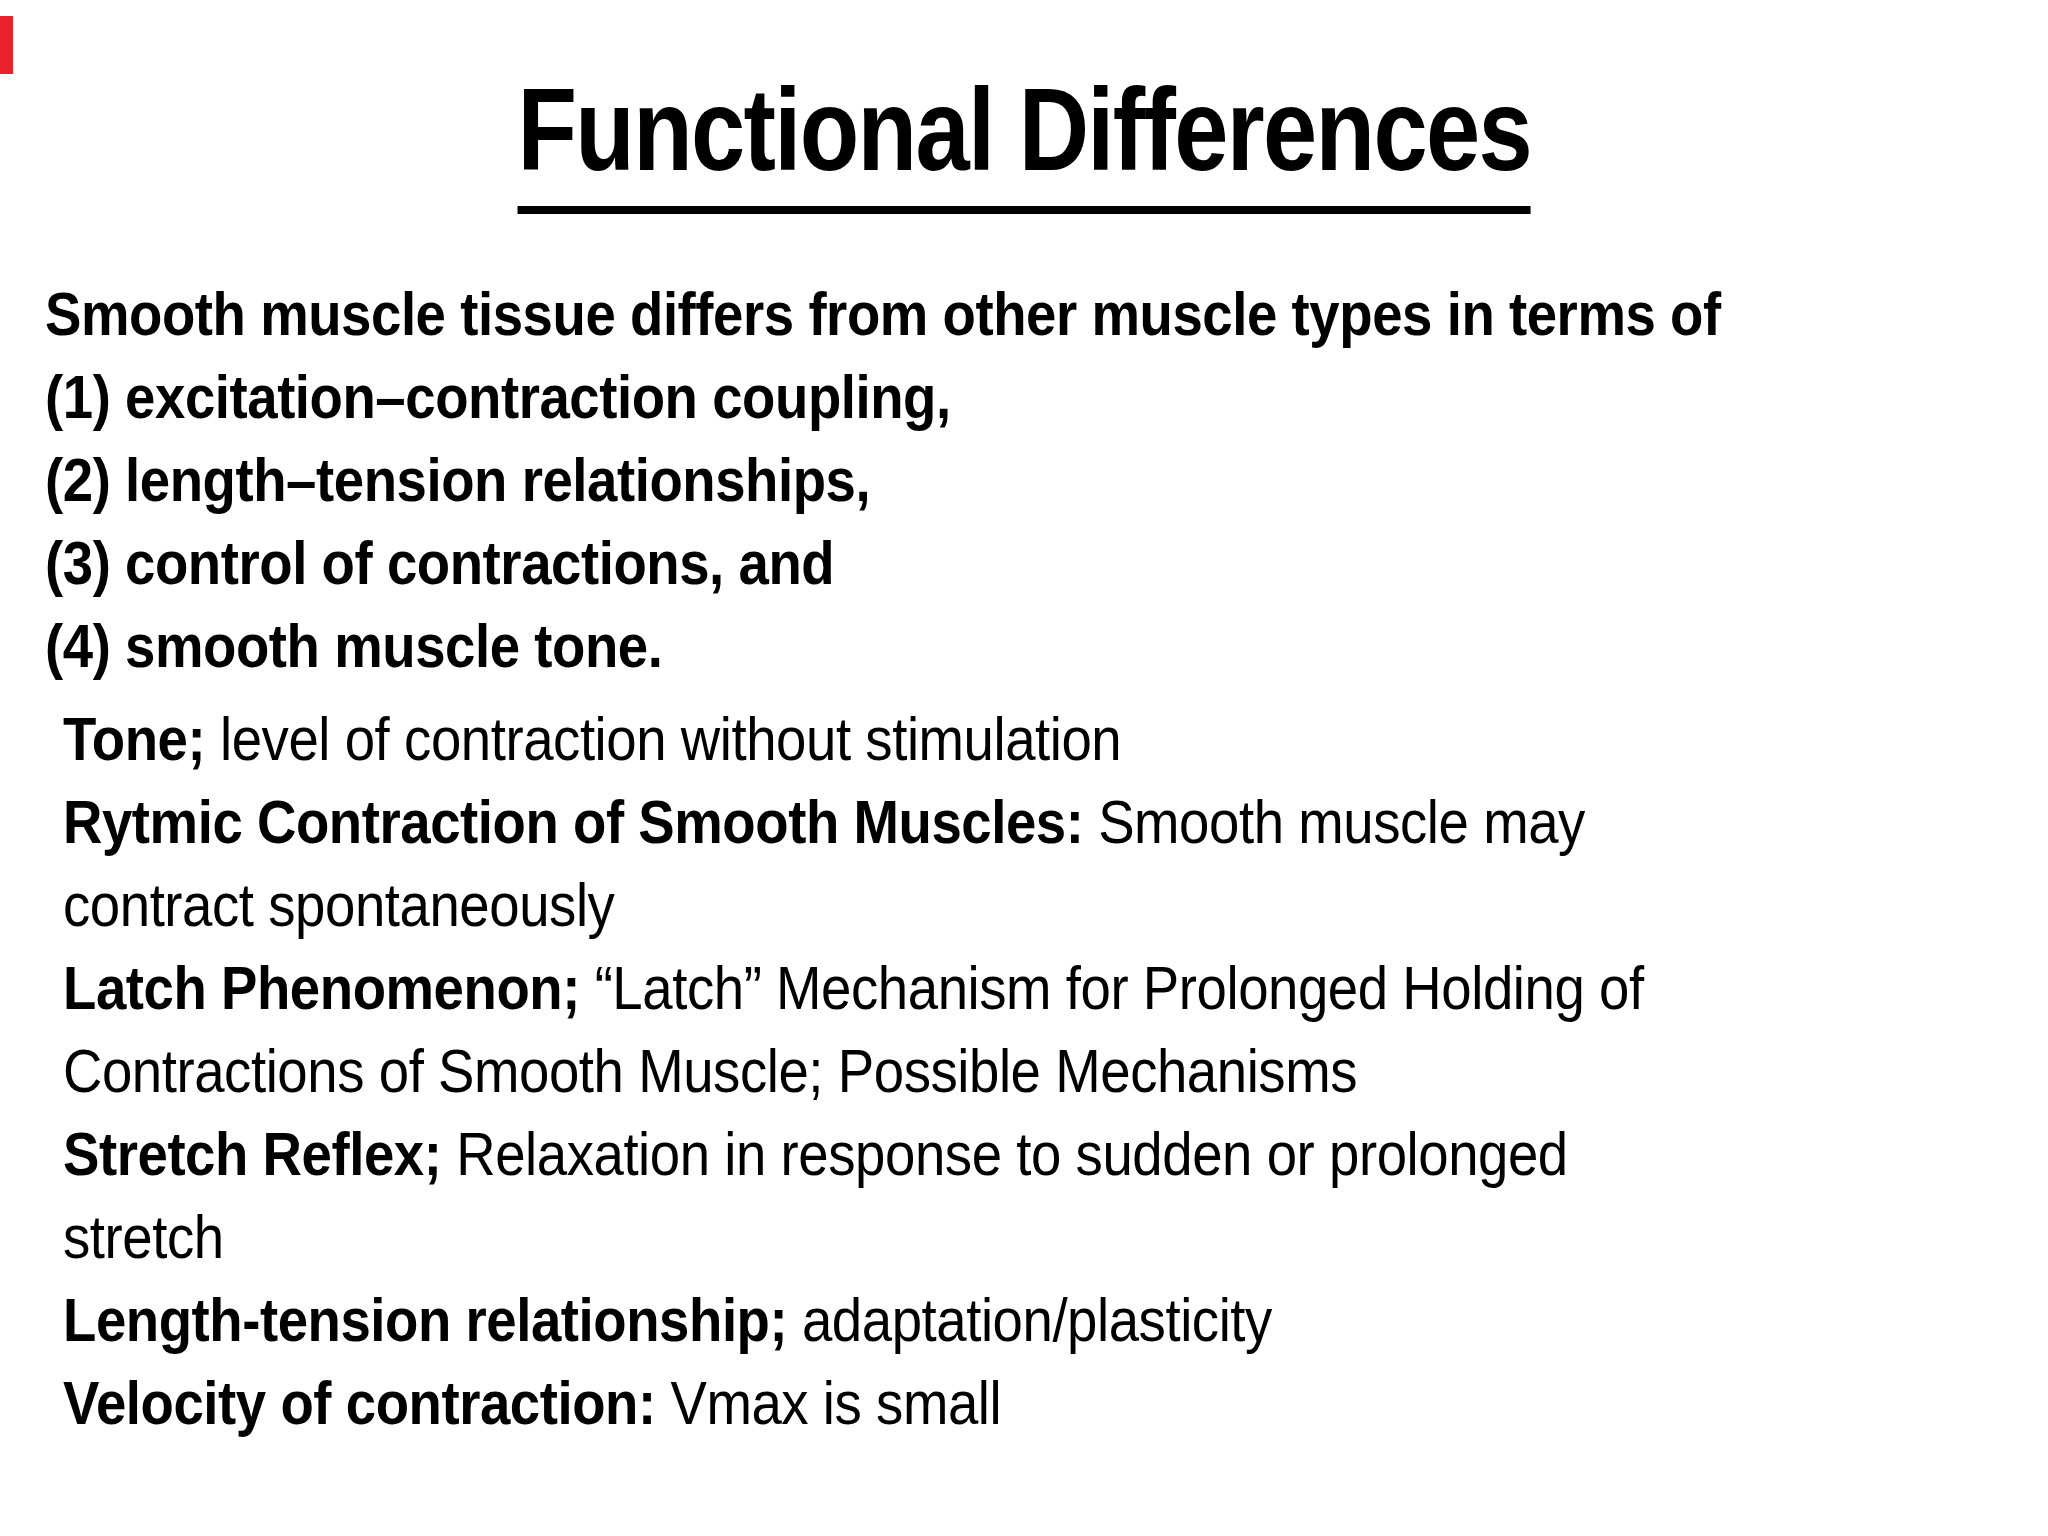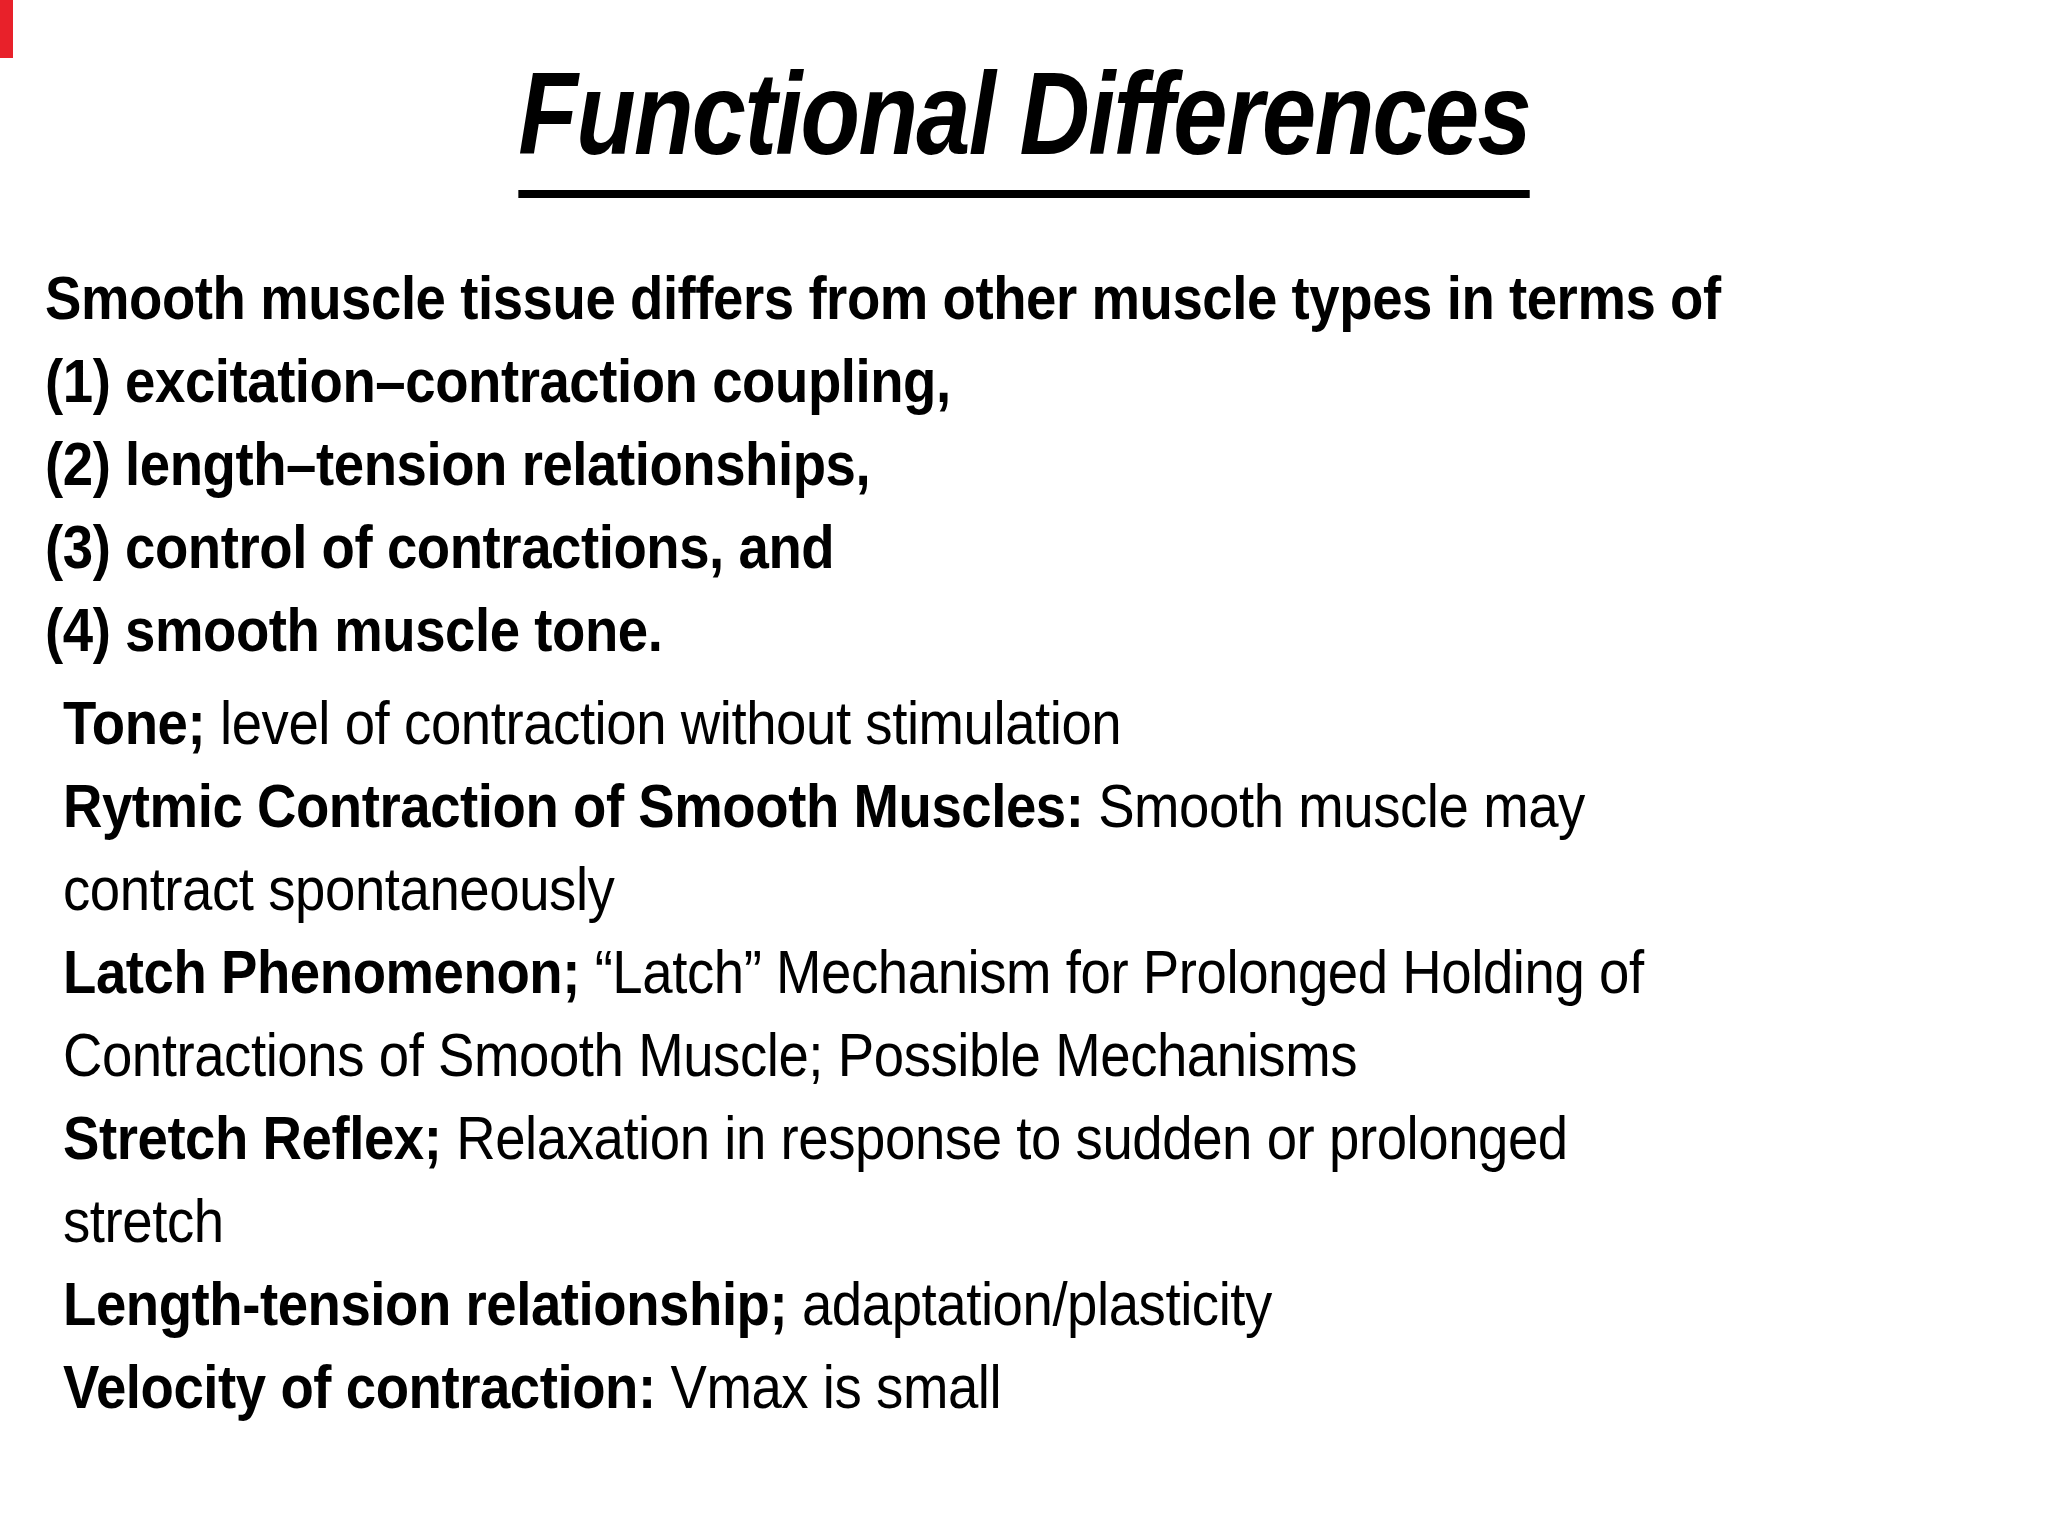--- a/index.html
+++ b/index.html
@@ -23,28 +23,27 @@
   }
   .red-bar {
     position: absolute;
     left: 0;
     top: 0;
     width: 13px;
     height: 58px;
     background: #e8212a;
   }
   h1.title {
-    margin: 0;
+    margin: 16px;
     padding-top: 50px;
     text-align: center;
     font-size: 116px;
     line-height: 1.12;
     font-weight: 700;
     letter-spacing: -2px;
-    font-style: italic;
   }
   .title-text {
     display: inline-block;
     transform: scaleX(0.84);
     transform-origin: 50% 0;
     border-bottom: 8px solid #000000;
     padding-bottom: 10px;
   }
   .intro {
     margin-top: 58px;

